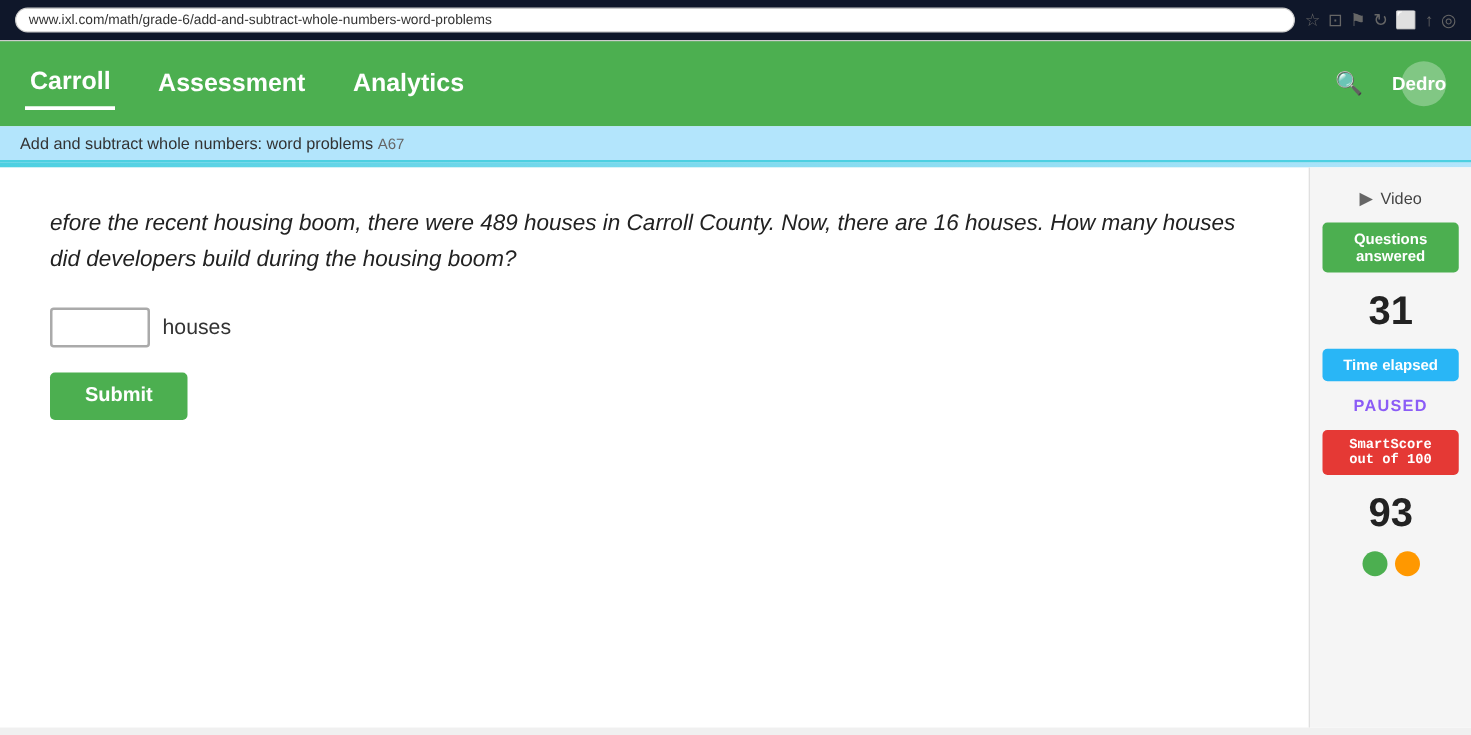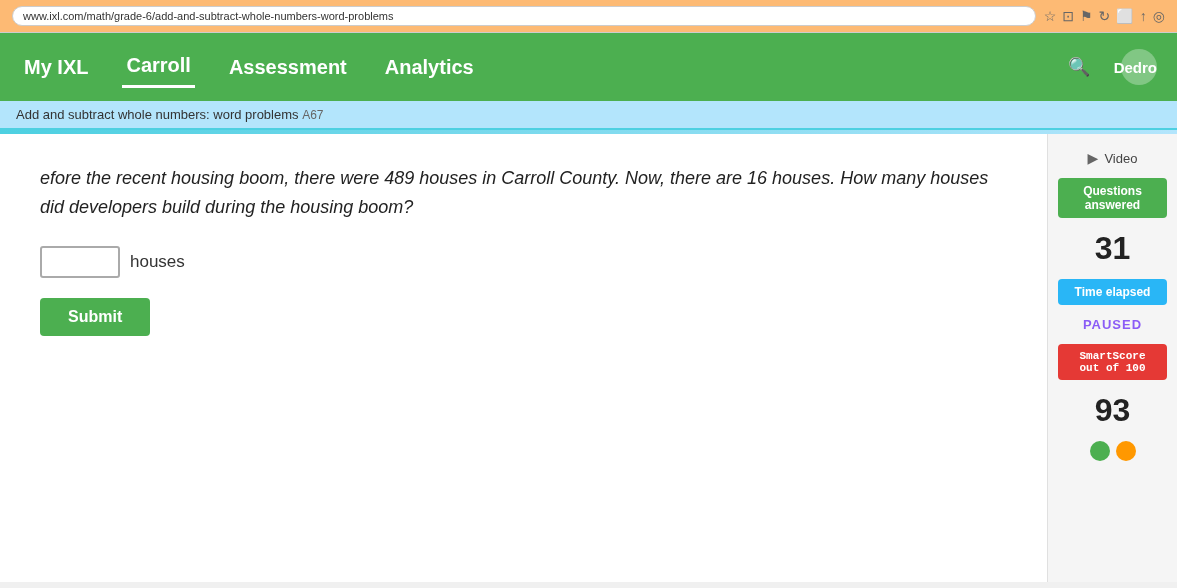--- a/index.html
+++ b/index.html
@@ -1,20 +1,20 @@
 <!DOCTYPE html>
 <html><head>
   <meta charset="utf-8">
   <style>
     * { margin: 0; padding: 0; box-sizing: border-box; }
     body { font-family: Arial, sans-serif; background: #f0f0f0; width: 1177px; height: 588px; overflow: hidden; }
 
     
     .browser-bar {
-      background: #fdba74;
+      background: #0f172a;
       padding: 6px 12px;
       font-size: 12px;
       color: #555;
       border-bottom: 1px solid #ccc;
       display: flex;
       align-items: center;
       gap: 8px;
     }
     .url-bar {
       flex: 1;
@@ -237,21 +237,20 @@
     <span>⊡</span>
     <span>⚑</span>
     <span>↻</span>
     <span>⬜</span>
     <span>↑</span>
     <span>◎</span>
   </div>
 </div>
 
 <nav class="nav">
-  <a class="nav-item">My IXL</a>
   <a class="nav-item active">Carroll</a>
   <a class="nav-item">Assessment</a>
   <a class="nav-item">Analytics</a>
   <div class="nav-spacer"></div>
   <span class="nav-search">🔍</span>
   <div class="nav-avatar">
     <span>Dedro</span>
   </div>
 </nav>
 

